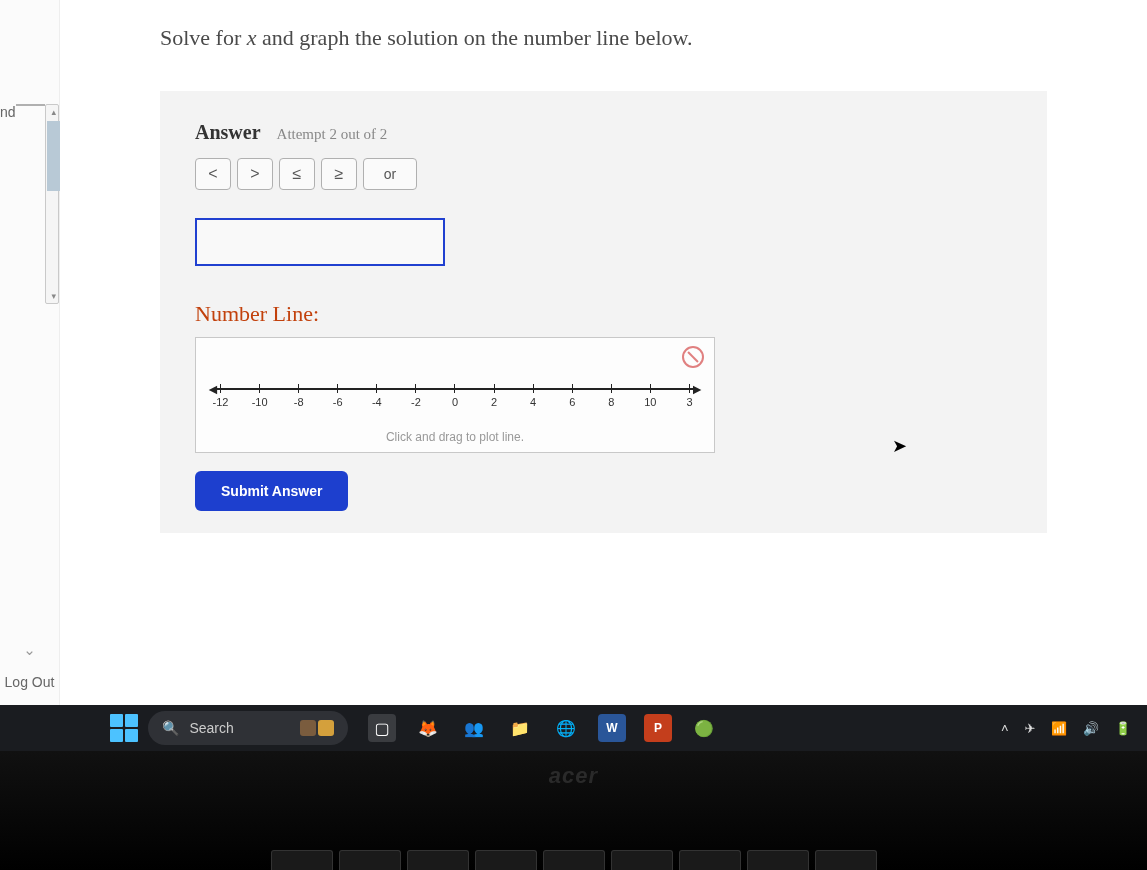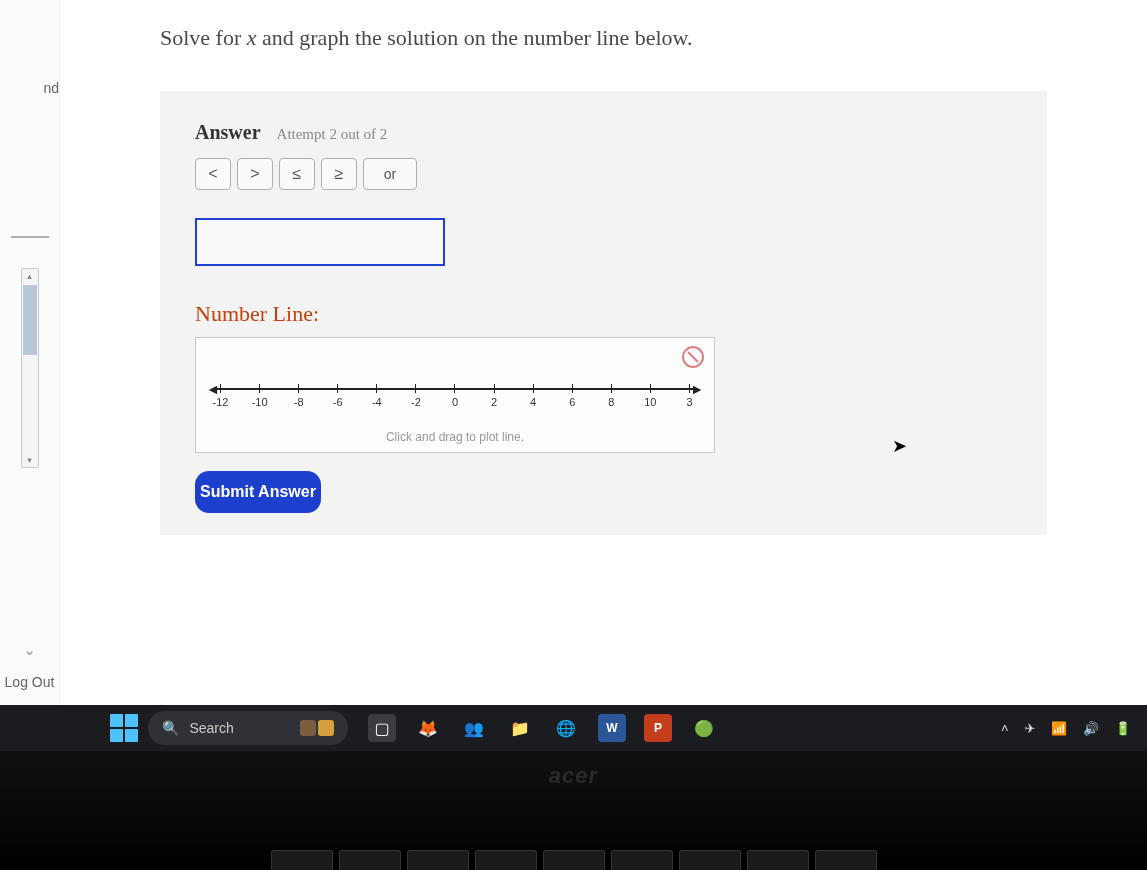--- a/index.html
+++ b/index.html
@@ -25,24 +25,24 @@
   background: #fbfbfb;
   border-right: 1px solid #eee;
   display: flex;
   flex-direction: column;
   justify-content: space-between;
   align-items: center;
   padding-bottom: 15px;
 }
 .sidebar-top {
   display: flex;
-  flex-direction: column;
-  align-items: flex-end;
+  flex-direction: row;
+  align-items: flex-start;
   width: 100%;
-  padding-top: 80px;
+  padding-top: 104px;
 }
 .sidebar-nd {
   font-family: Arial, sans-serif;
   color: #666;
   font-size: 14px;
   padding-left: 0;
   margin-bottom: 140px;
 }
 .sidebar-bar {
   width: 38px;
@@ -255,26 +255,26 @@
   text-align: center;
   font-family: Arial, sans-serif;
   font-size: 12px;
   color: #999;
   margin-top: 2px;
 }
 .submit-btn {
   background: #1d3fce;
   color: #fff;
   border: none;
-  padding: 12px 5px;
-  font-size: 16px;
+  padding: 12px 26px;
+  font-size: 14px;
   font-family: Arial, sans-serif;
   font-weight: bold;
   cursor: pointer;
-  border-radius: 14px;
+  border-radius: 6px;
 }
 .cursor-arrow {
   position: absolute;
   top: 435px;
   right: 240px;
   font-size: 18px;
   color: #000;
 }
 
 

